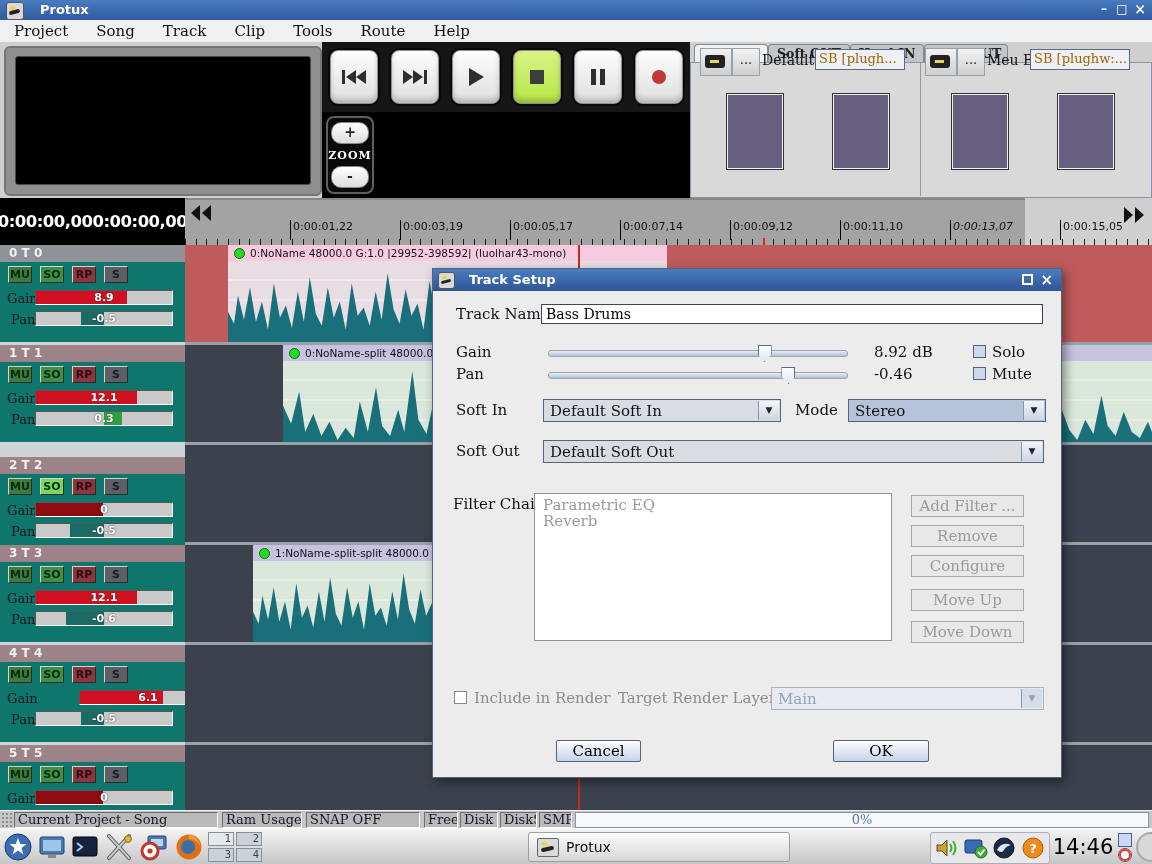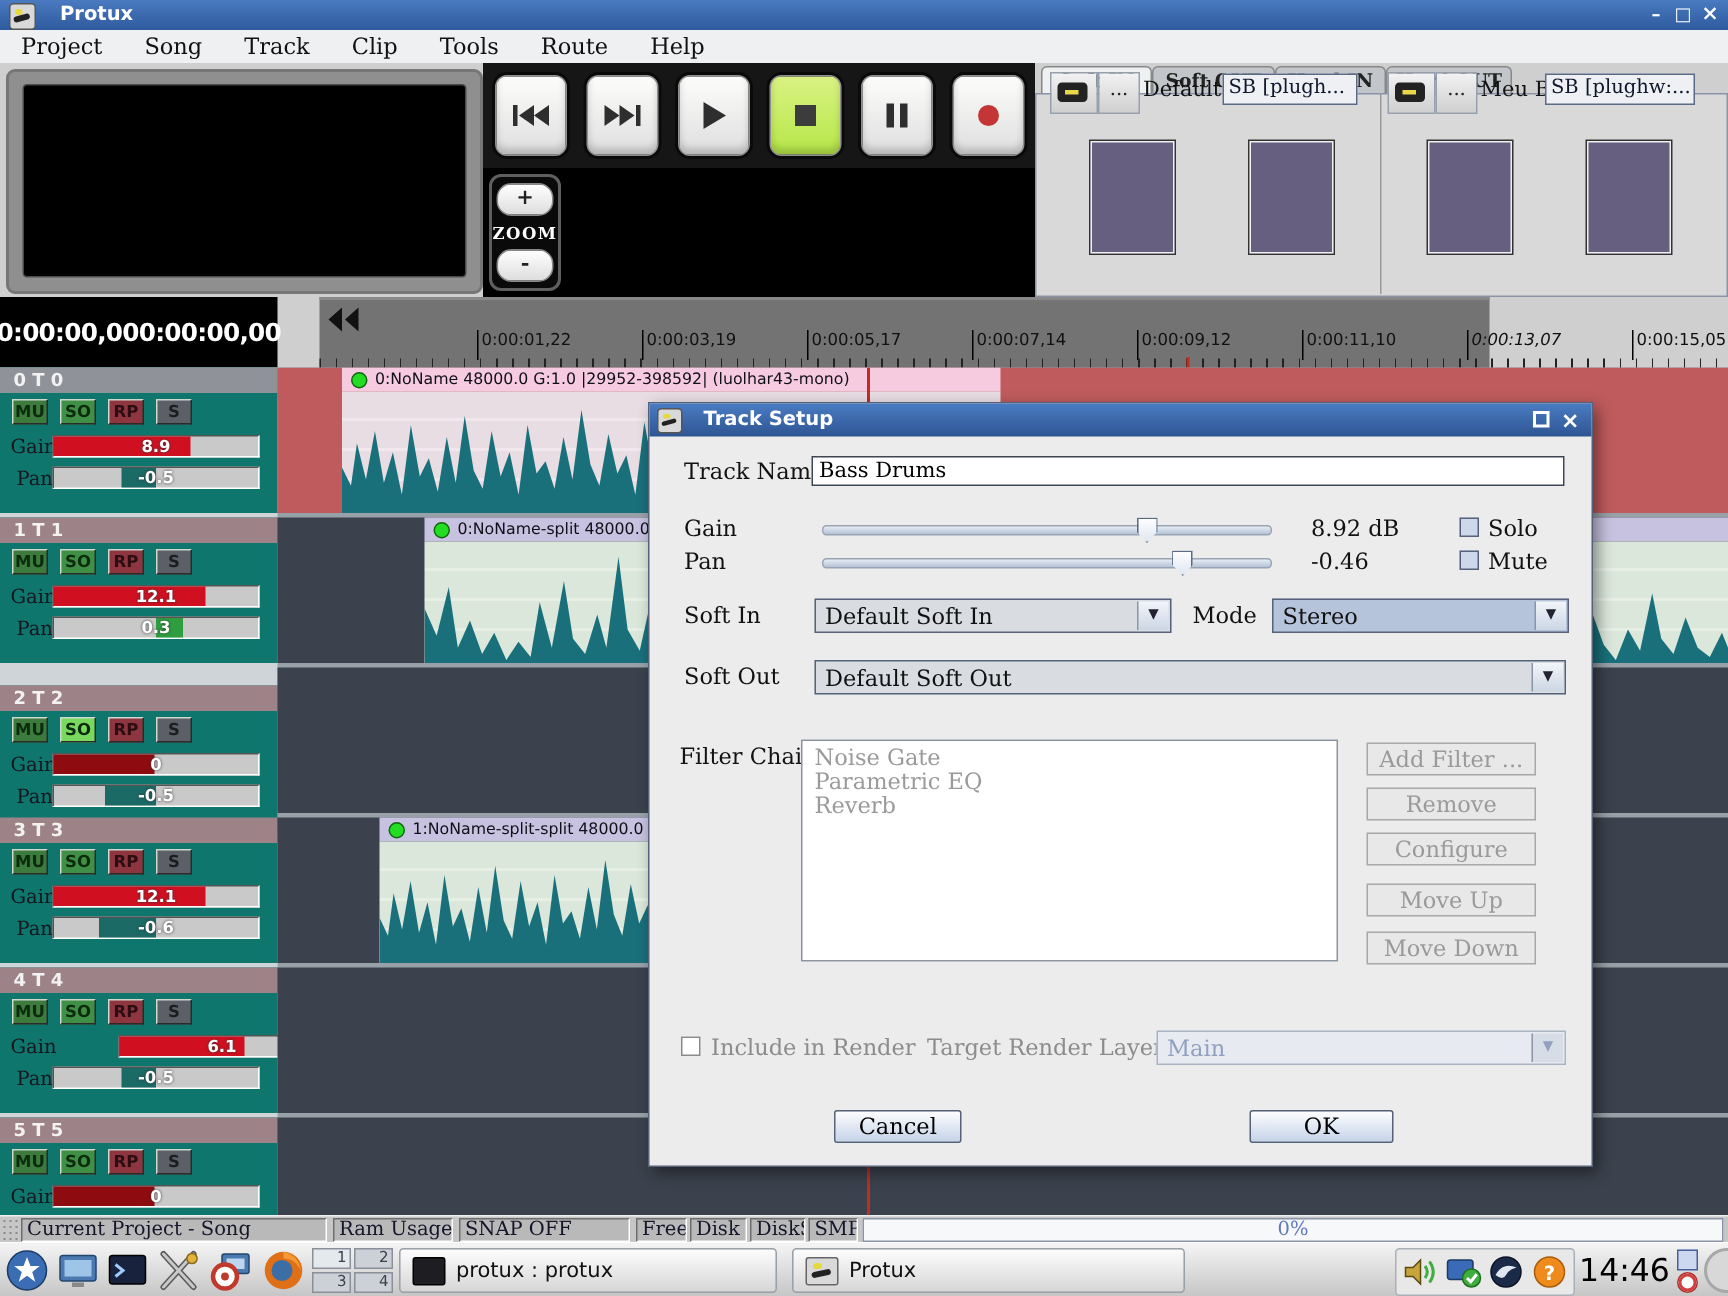--- a/index.html
+++ b/index.html
@@ -40,28 +40,28 @@
           background:#c2c6ca;border:1px solid #888;border-bottom:none;border-radius:4px 4px 0 0;}
   .io-tab.active{background:#eef0f1;color:#102040;}
   #io-content{left:0;top:20px;width:460px;height:134px;background:#d9d9d9;border:1px solid #8a94a8;}
   #io-divider{left:230px;top:20px;width:1px;height:134px;background:#999;}
   .io-iconbtn{top:6px;width:30px;height:26px;background:linear-gradient(#f2f2f2,#cfcfcf);border:1px solid #97a0ad;}
   .io-led{position:absolute;left:4px;top:6px;width:20px;height:13px;background:#222;border-radius:3px;}
   .io-led i{position:absolute;left:5px;top:5px;width:9px;height:3px;background:#e6d84a;display:block;}
   .io-dots{top:6px;width:26px;height:26px;background:linear-gradient(#f2f2f2,#cfcfcf);border:1px solid #97a0ad;
            font-size:13px;text-align:center;line-height:22px;color:#222;}
   .io-name{top:10px;font-size:14px;color:#111;white-space:nowrap;overflow:hidden;}
-  .io-device{top:7px;height:21px;background:#eef0f4;border:1px solid #5a6a86;font-size:13px;color:#0f172a;
+  .io-device{top:7px;height:21px;background:#eef0f4;border:1px solid #5a6a86;font-size:13px;color:#a16207;
              padding:1px 3px 0;box-sizing:border-box;white-space:nowrap;overflow:hidden;}
   .io-meter{top:52px;width:54px;height:73px;background:#665f80;border:1px solid #f0f0f0;box-shadow:0 0 0 1px #333;}
 
   
   #counter{left:0;top:198px;width:185px;height:47px;background:#000;color:#fff;font-weight:bold;font-size:16.5px;
            display:flex;align-items:center;justify-content:center;letter-spacing:-0.5px;}
-  #ruler{left:185px;top:198px;width:780px;height:47px;background:#737373;border-top:2px solid #888;margin-left:28px;}
+  #ruler{left:185px;top:198px;width:840px;height:47px;background:#a3a3a3;border-top:2px solid #888;}
   #ruler-ticks{left:0;bottom:0;width:967px;height:8px;
      background:repeating-linear-gradient(90deg,#222 0 1px,transparent 1px 10.7px);}
   .ruler-label{top:20px;font-family:"DejaVu Sans",sans-serif;font-size:11px;color:#111;border-left:1px solid #000;
      padding-left:2px;height:20px;}
   #scroll-left{left:5px;top:4px;}
   #scroll-right{left:938px;top:6px;}
   #ruler-playhead{left:578px;bottom:0;width:2px;height:9px;background:#c62b20;}
 
   
   #lanes-wrap{left:0;top:245px;width:1152px;height:565px;overflow:hidden;background:#98a0a8;}
@@ -510,21 +510,20 @@
   </div>
 
   <span class="dlabel abs" style="left:23px;top:173px;">Soft Out</span>
   <div class="combo abs" style="left:110px;top:171px;width:501px;">
     <span>Default Soft Out</span>
     <span class="arrowbox">▼</span>
   </div>
 
   <span class="dlabel abs" style="left:20px;top:226px;">Filter Chain</span>
   <div id="filter-list" class="abs">
-    <div class="fitem">Noise Gate</div>
     <div class="fitem">Parametric EQ</div>
     <div class="fitem">Reverb</div>
   </div>
   <div class="fcbtn abs" style="top:226px;">Add Filter ...</div>
   <div class="fcbtn abs" style="top:256px;">Remove</div>
   <div class="fcbtn abs" style="top:286px;">Configure</div>
   <div class="fcbtn abs" style="top:320px;">Move Up</div>
   <div class="fcbtn abs" style="top:352px;">Move Down</div>
 
   <div class="chk plain abs" style="left:21px;top:422px;"></div>
@@ -598,24 +597,20 @@
         <circle cx="14" cy="15" r="7" fill="#3a6ea5"></circle>
         <path d="M15,2.5 C22,4 26,9 26.5,15 C24,9.5 20,7 15,7 Z" fill="#f59a32"></path>
       </svg>
   </div>
   <div id="pager" class="abs">
     <div class="pcell active" style="left:0;top:0;">1</div>
     <div class="pcell" style="left:28px;top:0;">2</div>
     <div class="pcell" style="left:0;top:16px;">3</div>
     <div class="pcell" style="left:28px;top:16px;">4</div>
   </div>
-  <div class="taskbtn abs" style="left:266px;width:252px;">
-    <span class="mini-term"></span>
-    <span class="tlabel">protux : protux</span>
-  </div>
   <div class="taskbtn abs" style="left:528px;width:262px;">
     <span class="mini-protux">
         <i></i>
         <b></b>
       </span>
     <span class="tlabel">Protux</span>
   </div>
   <div id="tray" class="abs">
     <svg width="24" height="22" viewBox="0 0 24 22">
         <polygon points="2,8 7,8 12,3 12,19 7,14 2,14" fill="#c8a43c" stroke="#5a4a10"></polygon>

